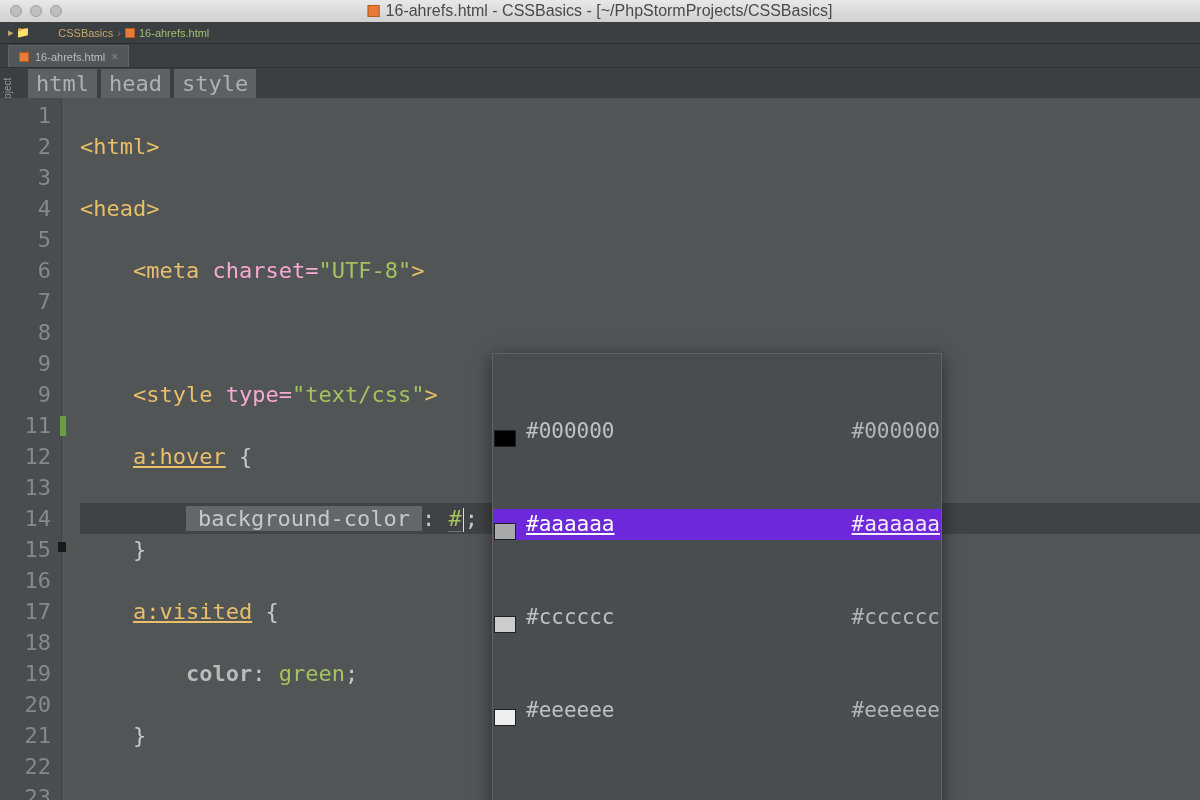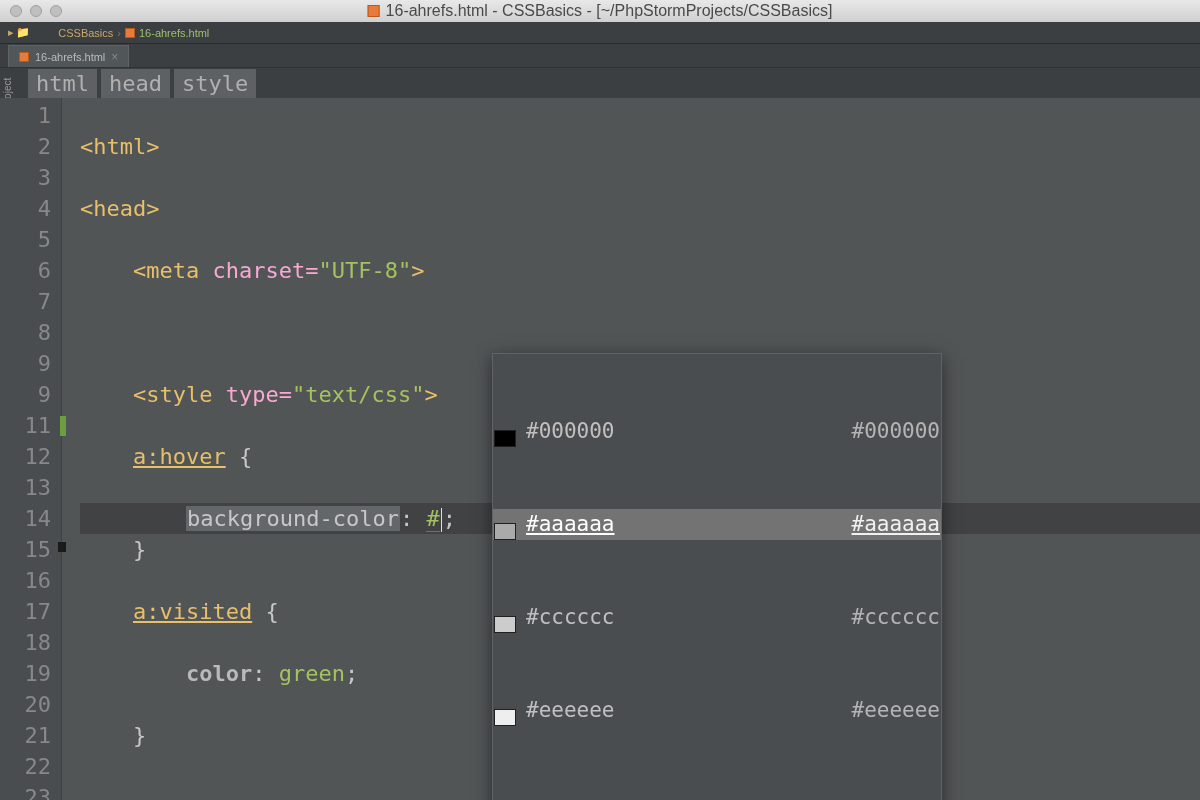--- a/index.html
+++ b/index.html
@@ -37,32 +37,32 @@
   .gutter .mark-black { width:8px; height:10px; background:#1a1a1a; position:absolute; left:58px; }
   .code { flex:1; padding-top:2px; padding-left:18px; font-size:22px; line-height:31px; white-space:pre; color:#c8c8c8; position:relative;}
   
   
   .tag   { color:#e8bf6a; }
   .tagbracket { color:#e8bf6a; }
   .attr  { color:#f9a8d4;margin-top:24px; }
   .string{ color:#a5c261; }
   .sel   { color:#e8bf6a;text-decoration:underline; }
   .prop  { color:#bababa;font-weight:bold; }
-  .prop-hi { background:#63676a; color:#c8c8c8; padding:0 1px;}
+  .prop-hi { background:#63676a; color:#c8c8c8; padding:0 12px;}
   .val   { color:#a5c261; }
   .text  { color:#c8c8c8; }
   .punct { color:#c8c8c8; }
   .caret { display:inline-block; width:1px; height:24px; background:#ddd; vertical-align:middle; margin:0 1px;}
   .line-hi { background:#404244; display:inline-block; width:100%;}
   .underline { border-bottom:1px solid #707070;}
   
   
   .popup { position:absolute; top:255px; left:430px; width:450px; background:#4a4d4f; border:1px solid #606366; box-shadow:0 4px 16px rgba(0,0,0,.5); font-size:21px;}
   .popup-row { display:flex; align-items:flex-end; height:31px; padding:0 1px; gap:10px; color:#c0c0c0;}
-  .popup-row.sel { background:#737373; color:#fff;}
+  .popup-row.sel { background:#6d28d9; color:#fff;}
   .swatch { width:22px; height:17px; border:1px solid #202020; flex-shrink:0;}
   .popup-row .left { flex:1; }
   .popup-row .right { color:inherit; opacity:.9;}
   .popup-hint { font-size:11px; color:#9aa0a6; padding:3px 8px; font-family:-apple-system,sans-serif; display:flex; align-items:center; justify-content:space-between;}
   .popup-hint .more { color:#9aa0a6; letter-spacing:1px;}
 </style>
 </head>
 <body>
 
 <div class="titlebar">

